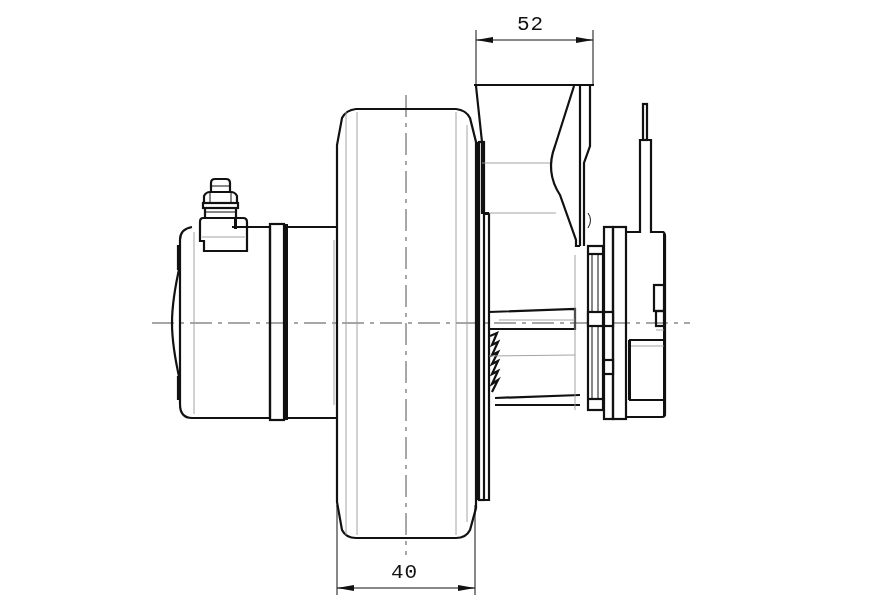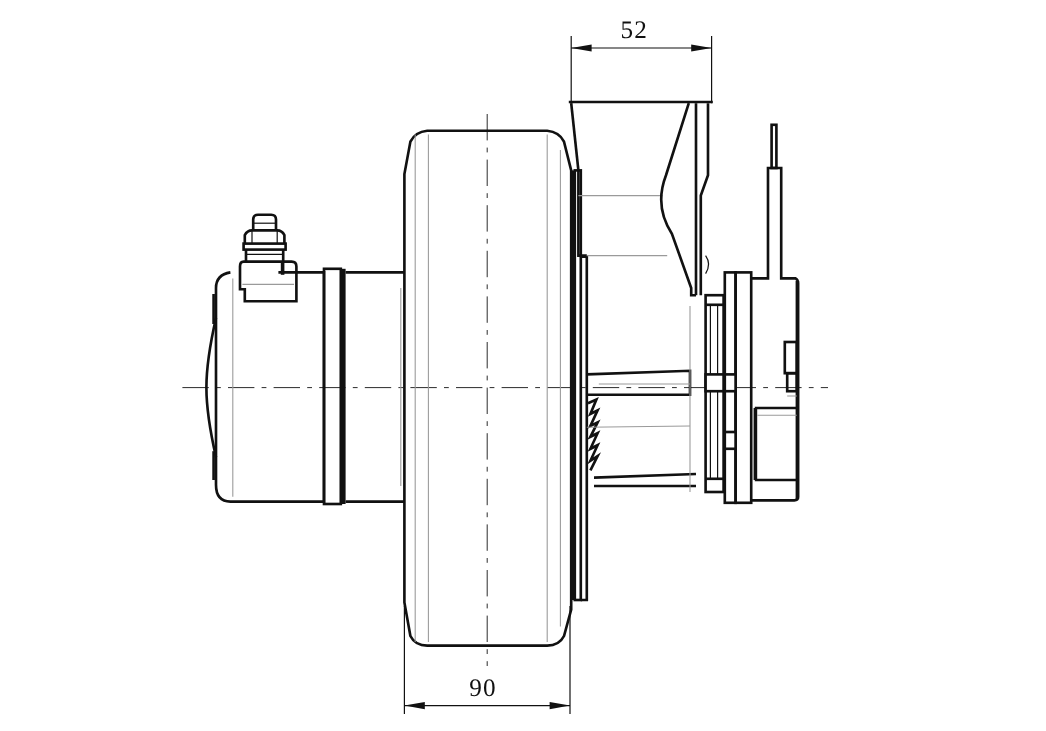--- a/index.html
+++ b/index.html
@@ -1,20 +1,20 @@
 <!DOCTYPE html>
 <html><head>
   <meta charset="utf-8">
   <style>
     html, body { margin: 0; padding: 0; background: #ffffff; }
     body { width: 872px; height: 609px; overflow: hidden; position: relative; }
     #drawing { position: absolute; left: 0; top: 0; width: 872px; height: 609px; }
     .dim-label {
       position: absolute;
-      font-family: Liberation Serif, serif;
+      font-family: Liberation Mono, monospace;
       font-size: 21px;
       color: #111;
       letter-spacing: 1px;
     }
     .thick { stroke: #111; stroke-width: 2.2; fill: none; }
     .thin { stroke: #111; stroke-width: 1; fill: none; }
     .light { stroke: #9a9a9a; stroke-width: 0.9; fill: none; }
     .center { stroke: #222; stroke-width: 0.8; fill: none; stroke-dasharray: 22 6 4 6; }
     .white { fill: #fff; }
     .solid { fill: #111; }
@@ -143,13 +143,13 @@
   <g>
     <line class="thin" x1="337" y1="505" x2="337" y2="595"></line>
     <line class="thin" x1="475" y1="505" x2="475" y2="595"></line>
     <line class="thin" x1="337" y1="588" x2="475" y2="588"></line>
     <polygon class="solid" points="337,588 354,585 354,591"></polygon>
     <polygon class="solid" points="475,588 458,585 458,591"></polygon>
   </g>
 </svg>
 
 <div class="dim-label" style="left:517px; top:13px;">52</div>
-<div class="dim-label" style="left:391px; top:561px;">90</div>
+<div class="dim-label" style="left:391px; top:561px;">40</div>
 
 </body></html>

